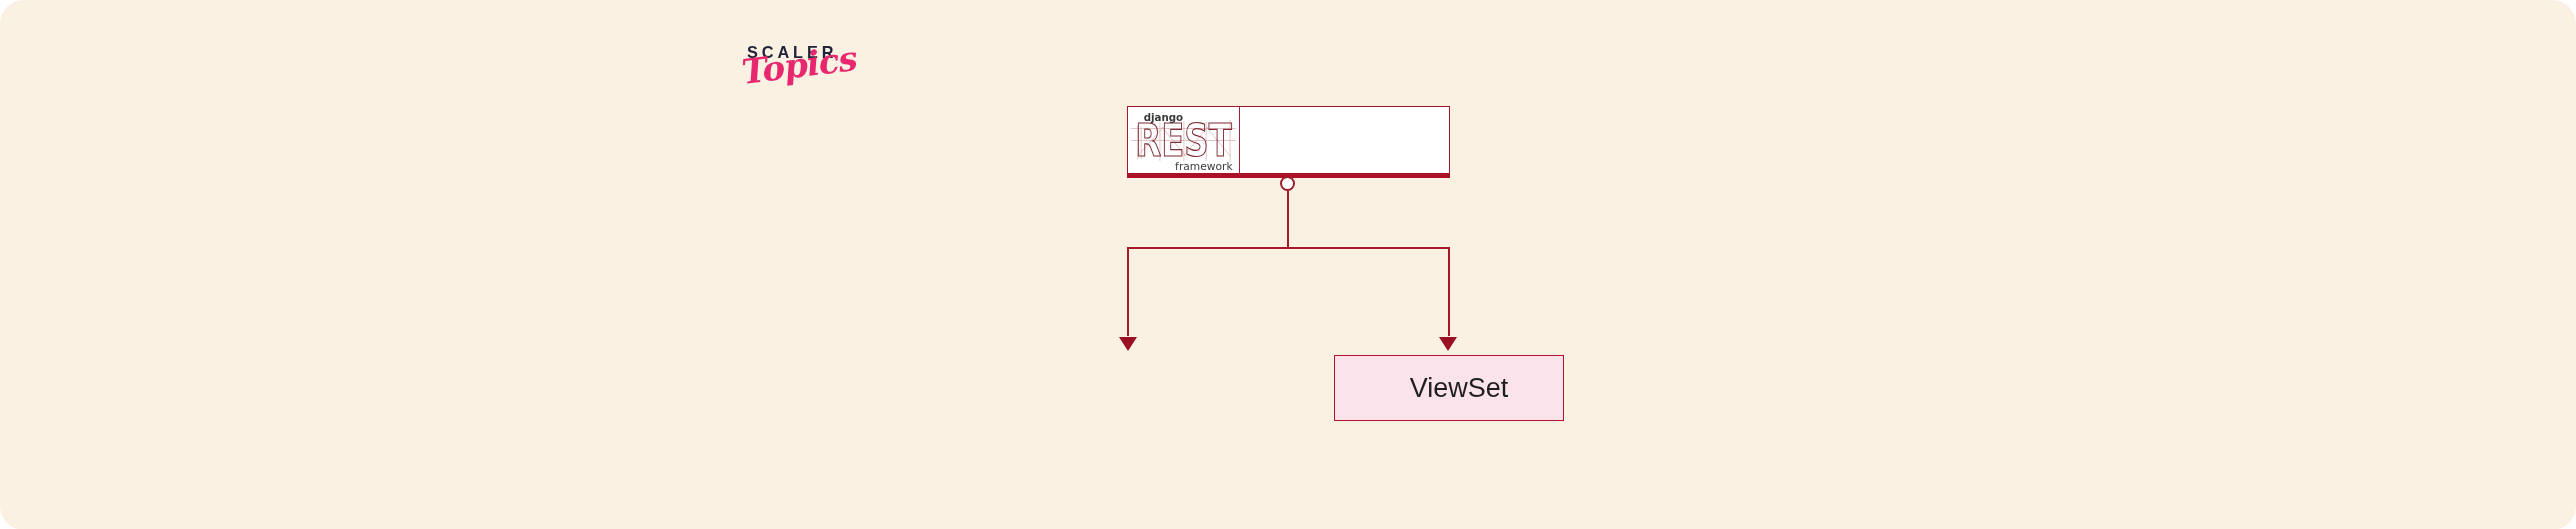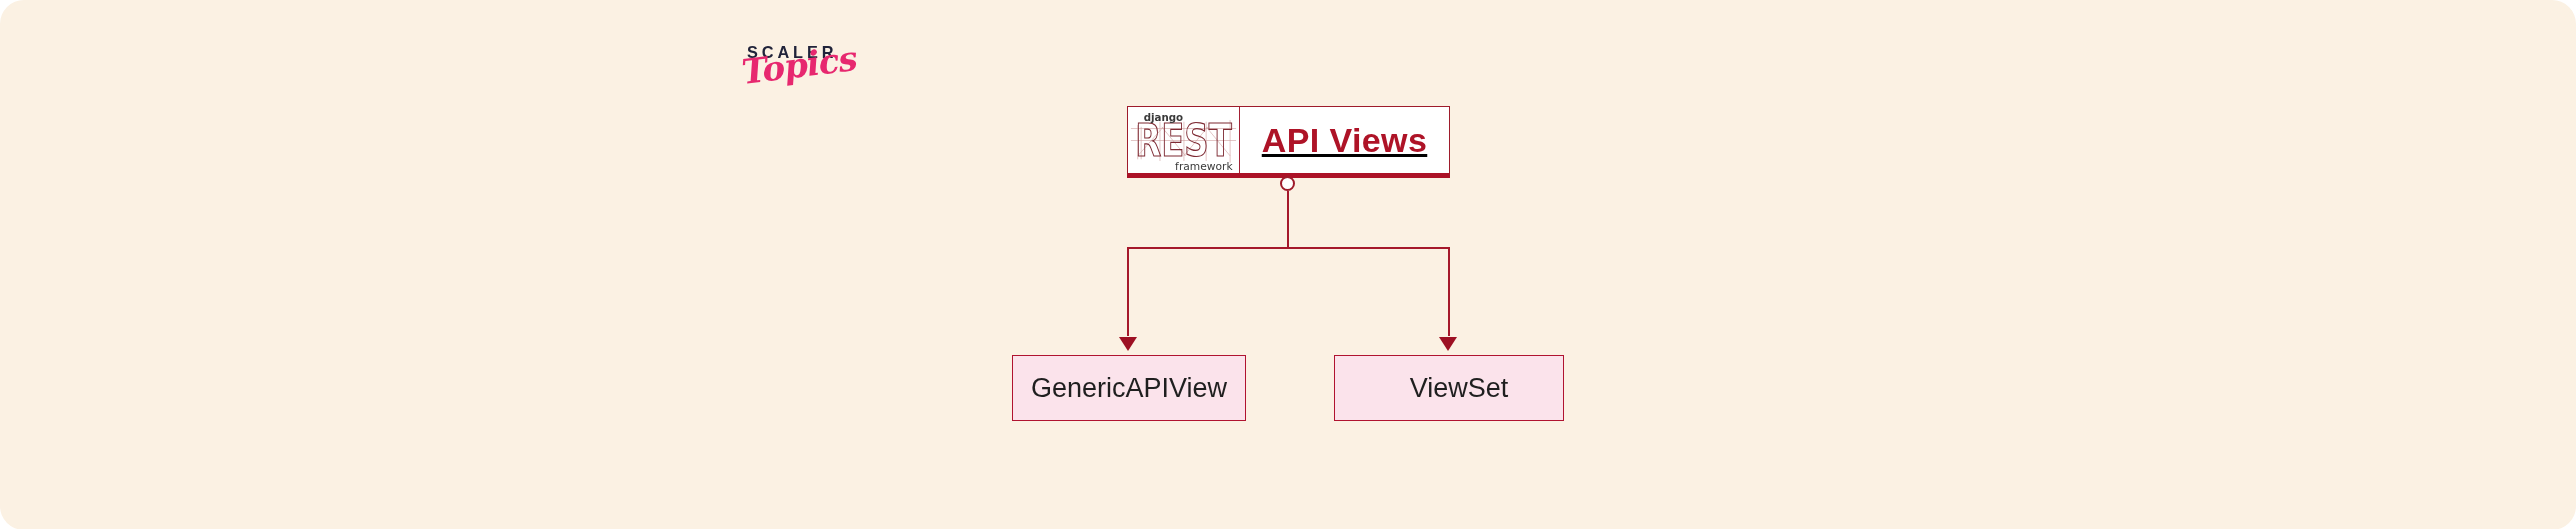--- a/index.html
+++ b/index.html
@@ -101,33 +101,29 @@
           <line x1="2" y1="24" x2="125" y2="24"></line>
         </g>
 
         <text x="7" y="56" font-family="DejaVu Sans, sans-serif" font-weight="bold" font-size="52" fill="none" stroke="#7E2A33" stroke-width="1.4" textLength="113" lengthAdjust="spacingAndGlyphs">REST</text>
 
         <text x="17" y="15" font-family="DejaVu Sans, sans-serif" font-weight="bold" font-size="12" fill="#3A3A3A">django</text>
 
         <text x="121" y="73" text-anchor="end" font-family="DejaVu Sans, sans-serif" font-size="12.5" fill="#3A3A3A">framework</text>
       </svg>
     </div>
-    <div class="root-label">API Views</div>
   </div>
 
   <div class="socket"></div>
 
   <div class="line stem"></div>
   <div class="line hbar"></div>
   <div class="line vleft"></div>
   <div class="line vright"></div>
   <div class="arrowhead arrow-left"></div>
   <div class="arrowhead arrow-right"></div>
 
-  <div class="child child-generic">
-    <span>GenericAPIView</span>
-  </div>
   <div class="child child-viewset">
     <span>ViewSet</span>
   </div>
 
 </div>
 
 
 </body></html>

